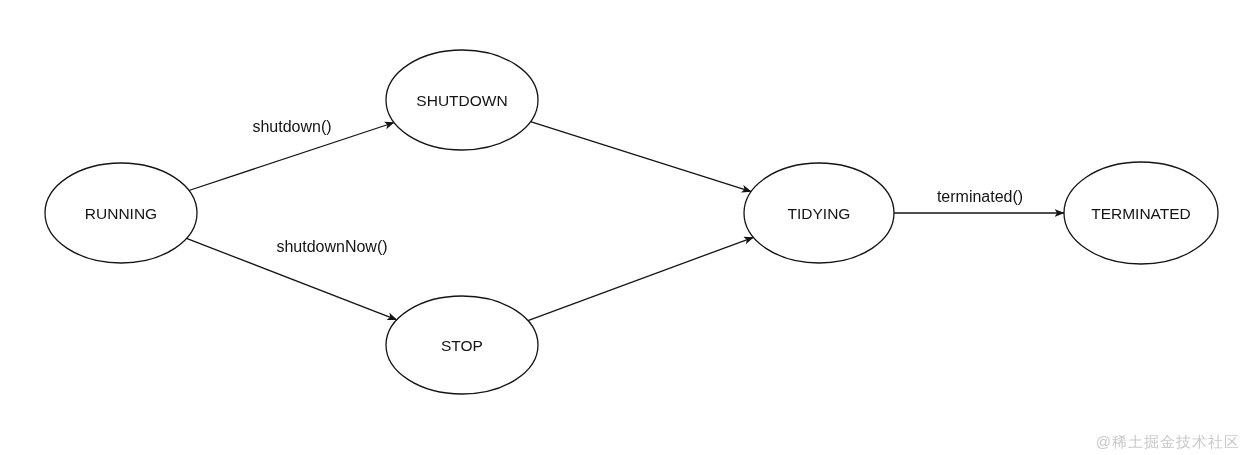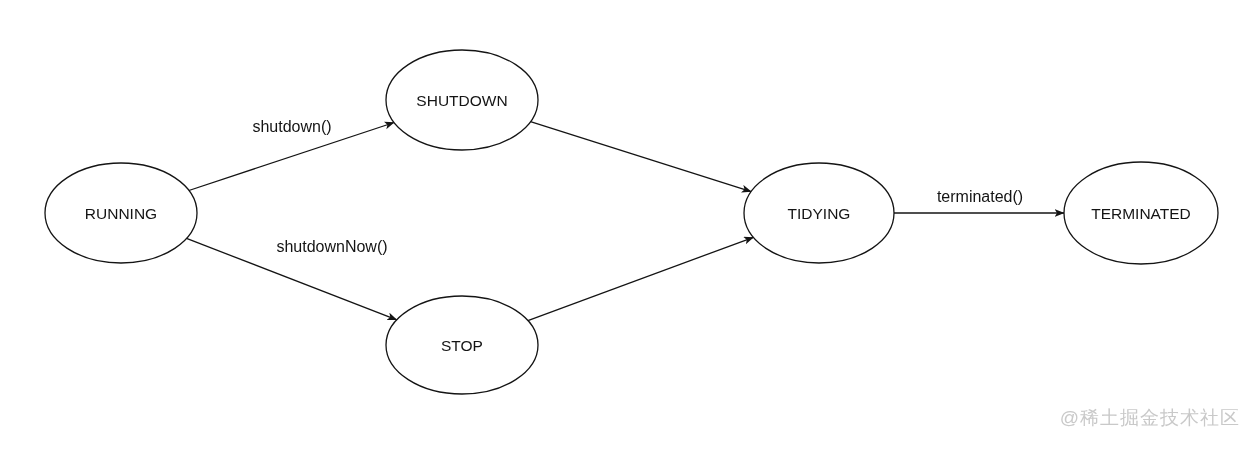--- a/index.html
+++ b/index.html
@@ -29,22 +29,22 @@
     font-family: "Liberation Sans", sans-serif;
     font-size: 15.5px;
     font-weight: 400;
   }
   .edge-label {
     font-size: 16px;
   }
   .watermark {
     position: absolute;
     right: 13px;
-    bottom: 24px;
-    font-size: 19px;
+    bottom: 3px;
+    font-size: 15px;
     letter-spacing: 1px;
     user-select: none;
     margin-top: 32px;
   }
 </style>
 </head>
 <body>
 
 <div class="canvas">
   <svg id="diagram-svg" viewBox="0 0 1253 455">

